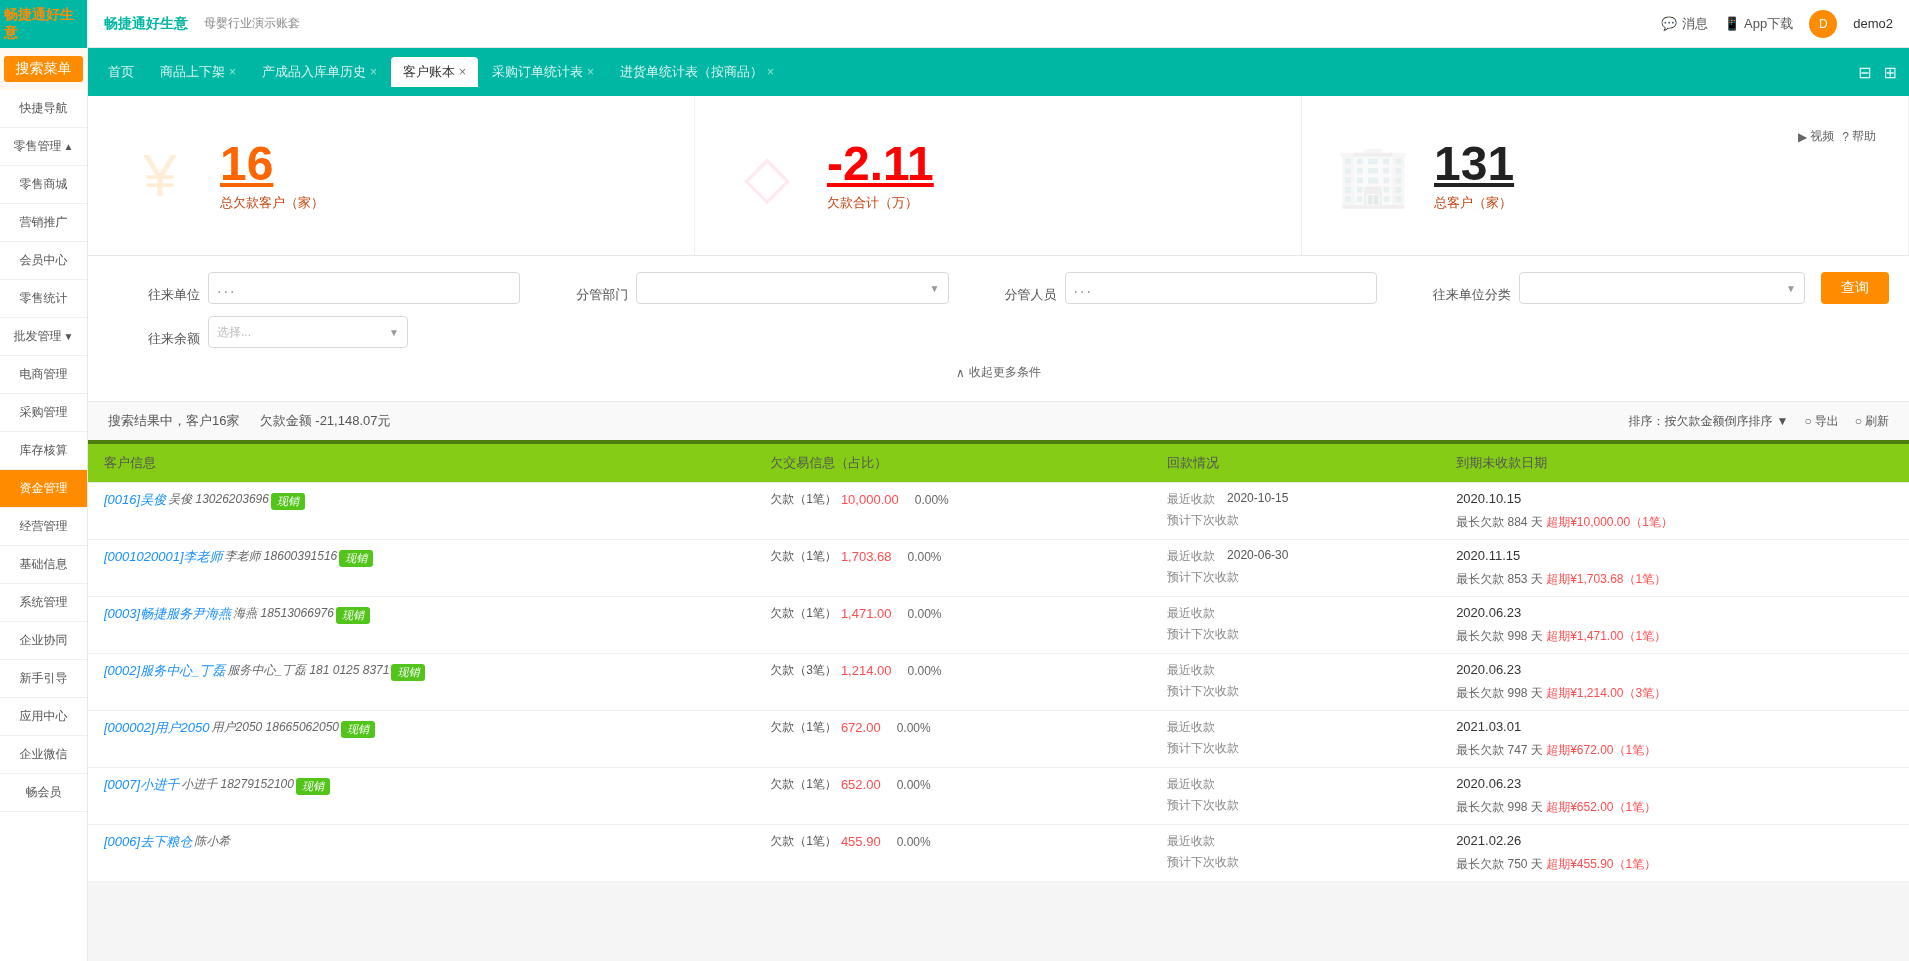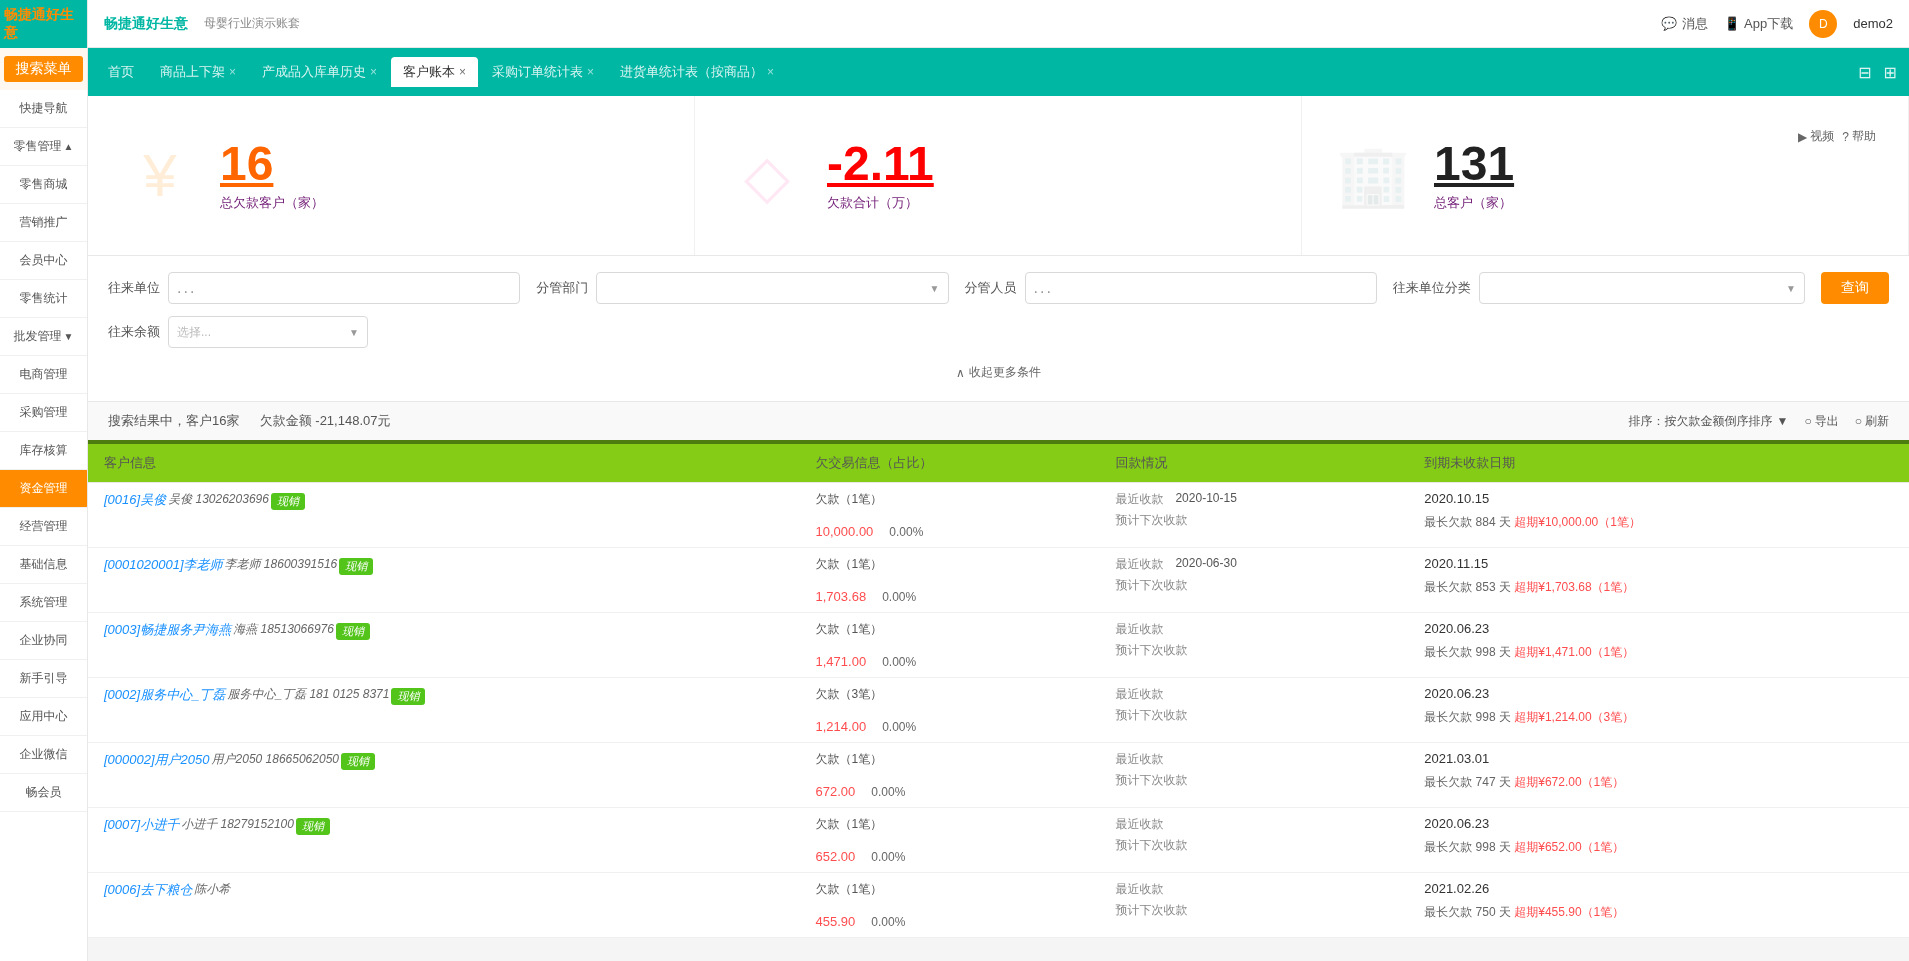--- a/index.html
+++ b/index.html
@@ -33,28 +33,28 @@
     .stat-card { flex: 1; display: flex; align-items: center; padding: 24px 32px; gap: 20px; border-right: 1px solid #f0f0f0; }
     .stat-icon { width: 80px; height: 80px; opacity: 0.15; font-size: 60px; display: flex; align-items: center; justify-content: center; }
     .stat-icon.orange { color: #ff8c00; }
     .stat-icon.pink { color: #ff69b4; }
     .stat-icon.blue { color: #4169e1; }
     .stat-info { display: flex; flex-direction: column; gap: 6px; }
     .stat-number { font-size: 48px; font-weight: bold; line-height: 1; text-decoration: underline; }
     .stat-number.orange { color: #ff6600; }
     .stat-number.red { color: #ff0000; }
     .stat-number.dark { color: #222; }
-    .stat-label { font-size: 13px; color: #701a75; }
+    .stat-label { font-size: 13px; color: #c2410c; }
     .stat-actions { margin-left: auto; display: flex; gap: 8px; font-size: 12px; color: #666; align-self: flex-start; padding-top: 8px; }
     .stat-action { display: flex; align-items: center; gap: 3px; cursor: pointer; }
 
     
     .filter-area { background: #fff; padding: 16px 20px; border-bottom: 1px solid #e8e8e8; }
     .filter-row { display: flex; align-items: center; gap: 16px; margin-bottom: 12px; }
-    .filter-item { display: flex; align-items: center; gap: 8px; flex: 1; }
+    .filter-item { display: flex; align-items: flex-end; gap: 8px; flex: 1; margin-left: 40px; }
     .filter-label { font-size: 13px; color: #555; white-space: nowrap; flex-shrink: 0; }
     .filter-input { flex: 1; height: 32px; border: 1px solid #d9d9d9; border-radius: 4px; padding: 0 8px; font-size: 13px; display: flex; align-items: center; justify-content: space-between; cursor: pointer; background: #fff; }
     .filter-input-dots { color: #999; font-size: 16px; letter-spacing: 2px; }
     .filter-select { flex: 1; height: 32px; border: 1px solid #d9d9d9; border-radius: 4px; padding: 0 8px; font-size: 13px; display: flex; align-items: center; justify-content: space-between; cursor: pointer; background: #fff; }
     .filter-select-text { color: #bbb; font-size: 12px; }
     .filter-dropdown-arrow { color: #999; font-size: 10px; }
     .btn-query { background: #ff8c00; color: #fff; border: none; border-radius: 4px; padding: 6px 20px; font-size: 14px; cursor: pointer; height: 32px; }
     .collapse-row { text-align: center; padding: 4px 0; cursor: pointer; color: #666; font-size: 12px; display: flex; align-items: center; justify-content: center; gap: 4px; }
 
     
@@ -71,21 +71,21 @@
     .data-table td { padding: 8px 16px; border-bottom: 1px solid #f0f0f0; font-size: 13px; vertical-align: top; }
 
     .customer-info { display: flex; flex-direction: row; gap: 2px; font-style: italic; }
     .customer-name-link { color: #1890ff; cursor: pointer; text-decoration: none; font-size: 13px; }
     .customer-phone { color: #666; font-size: 12px; }
     .customer-tag { display: inline-block; background: #52c41a; color: #fff; font-size: 11px; padding: 1px 6px; border-radius: 3px; margin-top: 2px; }
 
     .debt-amount { color: #ff4d4f; font-size: 13px; font-weight: 500; }
     .debt-count { color: #555; font-size: 12px; }
     .debt-pct { color: #666; font-size: 12px; }
-    .debt-cell { display: flex; flex-direction: column; gap: 16px; }
+    .debt-cell { display: flex; flex-direction: row; gap: 4px; }
     .debt-row { display: flex; align-items: center; gap: 16px; }
 
     .payment-info { display: flex; flex-direction: column; gap: 4px; }
     .payment-row { display: flex; gap: 12px; font-size: 12px; color: #555; }
     .payment-label { color: #888; }
 
     .due-date-cell { display: flex; flex-direction: column; gap: 8px; }
     .due-date { font-size: 13px; color: #333; }
     .overdue-info { font-size: 12px; color: #666; }
     .overdue-link { color: #ff4d4f; cursor: pointer; font-size: 12px; }

